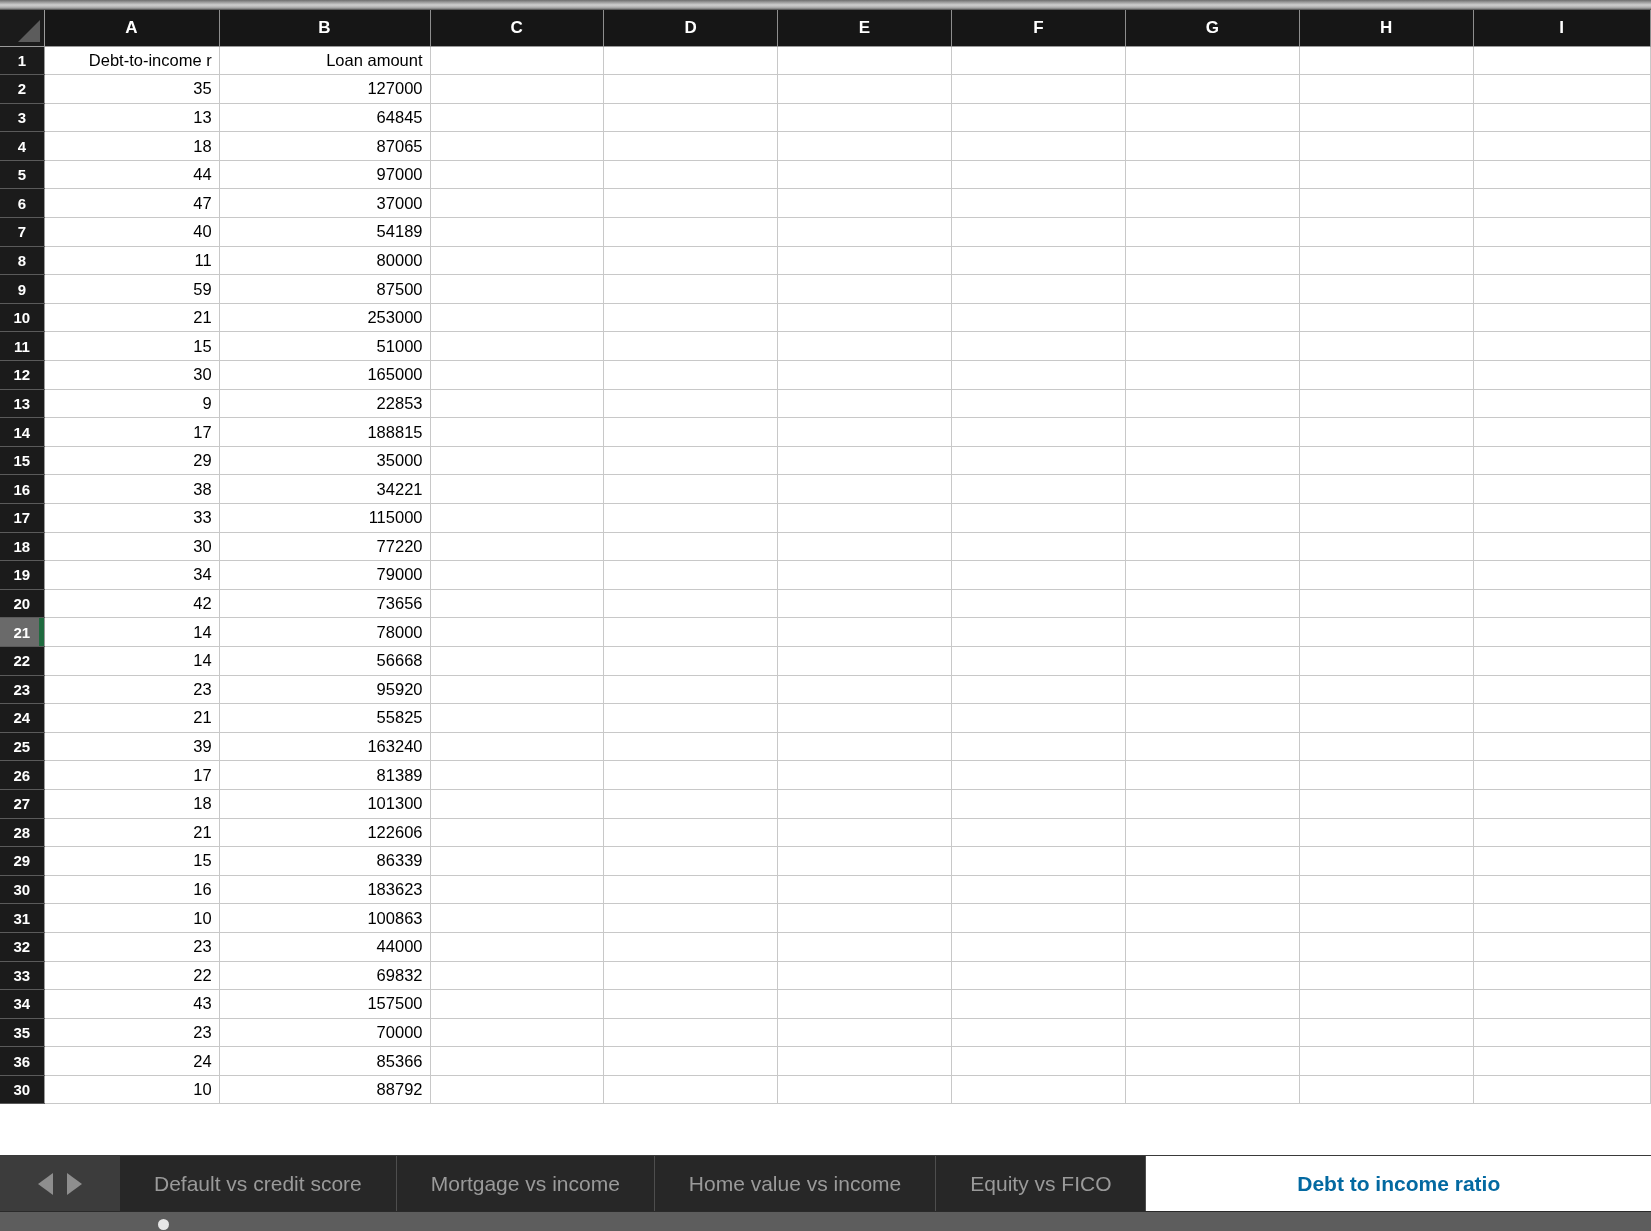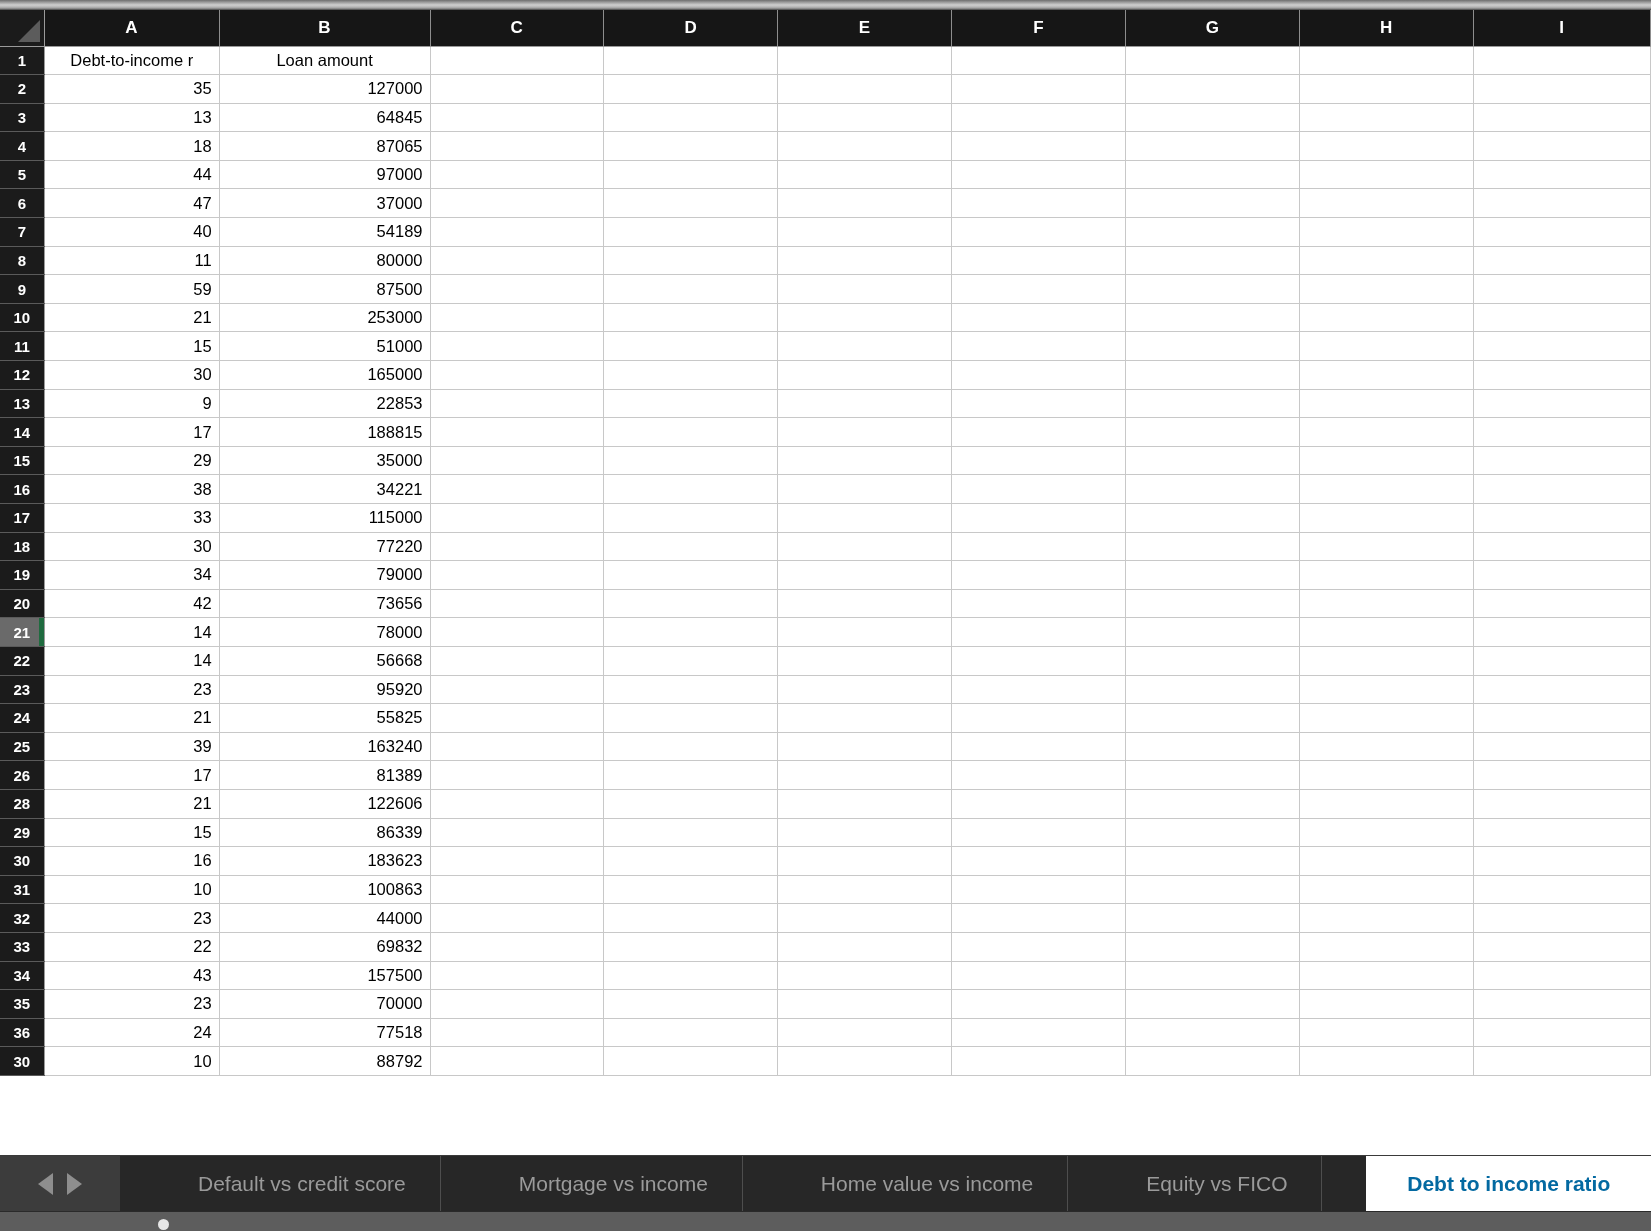--- a/index.html
+++ b/index.html
@@ -118,21 +118,21 @@
     font-size: 16.5px;
     border-right: 1px solid #c8c8c8;
     border-bottom: 1px solid #c8c8c8;
     padding: 0 7px;
     vertical-align: middle;
     white-space: nowrap;
     overflow: hidden;
     font-family: "Liberation Sans", sans-serif;
   }
   td.cell.num { text-align: right; }
-  td.cell.txt { text-align: center; margin-top: 28px; }
+  td.cell.txt { text-align: right; margin-top: 28px; }
 
   
   col.c-rh { width: 42px; }
   col.c-a  { width: 166px; }
   col.c-b  { width: 200px; }
   col.c-cd { width: 165px; }
   col.c-i  { width: 168px; }
 
   
   .tabbar {
@@ -182,21 +182,20 @@
     display: flex;
     align-items: center;
     justify-content: center;
     padding: 0 34px;
     font-size: 21px;
     color: #9a9a9a;
     background: #272727;
     border-right: 1px solid #4e4e4e;
     white-space: nowrap;
     font-family: "Liberation Sans", sans-serif;
-    margin-left: 44px;
   }
   .tab.active {
     background: #ffffff;
     color: #0369a1;
     font-weight: bold;
     border-right: none;
     flex: 1 1 auto;
   }
 
   
@@ -561,20 +560,32 @@
             <td class="cell num">81389</td>
             <td class="cell"></td>
             <td class="cell"></td>
             <td class="cell"></td>
             <td class="cell"></td>
             <td class="cell"></td>
             <td class="cell"></td>
             <td class="cell"></td>
           </tr>
           <tr>
+            <td class="rowhead">27</td>
+            <td class="cell num">18</td>
+            <td class="cell num">101300</td>
+            <td class="cell"></td>
+            <td class="cell"></td>
+            <td class="cell"></td>
+            <td class="cell"></td>
+            <td class="cell"></td>
+            <td class="cell"></td>
+            <td class="cell"></td>
+          </tr>
+          <tr>
             <td class="rowhead">28</td>
             <td class="cell num">21</td>
             <td class="cell num">122606</td>
             <td class="cell"></td>
             <td class="cell"></td>
             <td class="cell"></td>
             <td class="cell"></td>
             <td class="cell"></td>
             <td class="cell"></td>
             <td class="cell"></td>
@@ -659,21 +670,21 @@
             <td class="cell"></td>
             <td class="cell"></td>
             <td class="cell"></td>
             <td class="cell"></td>
             <td class="cell"></td>
             <td class="cell"></td>
           </tr>
           <tr>
             <td class="rowhead">36</td>
             <td class="cell num">24</td>
-            <td class="cell num">77518</td>
+            <td class="cell num">85366</td>
             <td class="cell"></td>
             <td class="cell"></td>
             <td class="cell"></td>
             <td class="cell"></td>
             <td class="cell"></td>
             <td class="cell"></td>
             <td class="cell"></td>
           </tr>
           <tr>
             <td class="rowhead">30</td>

